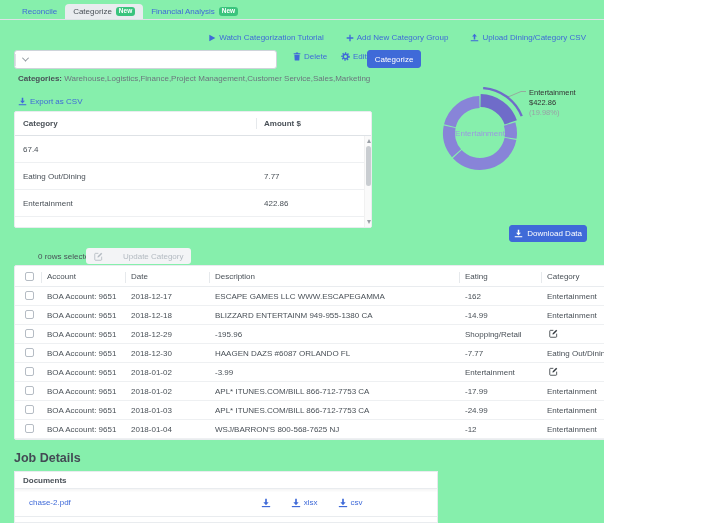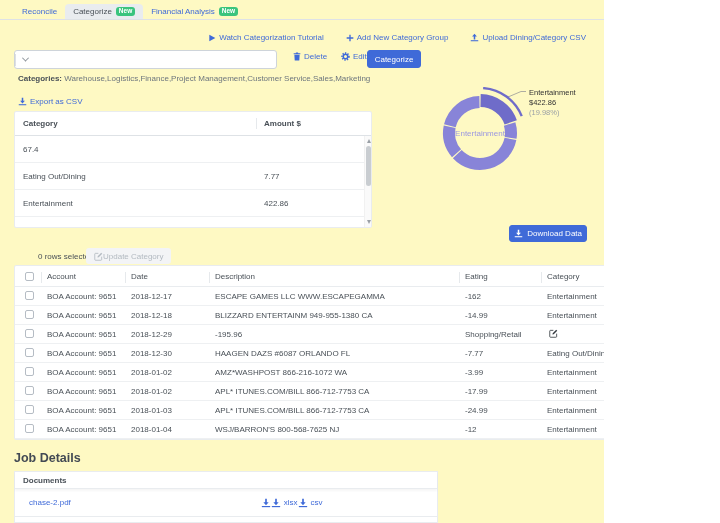--- a/index.html
+++ b/index.html
@@ -1,18 +1,18 @@
 <!DOCTYPE html>
 <html><head>
 <meta charset="utf-8">
 <style>
   *{margin:0;padding:0;box-sizing:border-box}
   html,body{width:720px;height:523px;overflow:hidden;background:#fff}
   body{font-family:"Liberation Sans","DejaVu Sans",sans-serif;color:#495057;font-size:8px}
-  .page{position:relative;width:604px;height:523px;background:#fef9c3;overflow:hidden}
+  .page{position:relative;width:604px;height:523px;background:#86efac;overflow:hidden}
   .abs{position:absolute}
   .link{color:#3f6ad8;cursor:pointer;text-decoration:none;display:inline-flex;align-items:center;gap:3px}
   .ic{display:inline-flex;align-items:center;justify-content:center;line-height:0}
 
   
   .tabs{position:absolute;left:14px;top:2px;display:flex;align-items:flex-end;height:17px}
   .tab{display:flex;align-items:center;gap:4px;padding:3px 8px;font-size:8px;border-radius:4px 4px 0 0;cursor:pointer;white-space:nowrap}
   .tab.active{background:#e9ecef;color:#495057}
   .tab.inactive{color:#3f6ad8}
   .badge{background:#3ac47d;color:#fff;font-size:6.5px;font-weight:bold;padding:1.5px 3px;border-radius:3px;line-height:1}
@@ -48,39 +48,39 @@
   .varr.down{border-top:4px solid #9aa0a6}
 
   
   .chart-wrap{position:absolute;left:428px;top:87px;width:282px;height:128px}
 
   
   .dl-data{position:absolute;right:17px;top:225px;height:17px;padding:0 4px}
 
   
   .sel-text{position:absolute;left:38px;top:252px;font-size:8px;color:#495057}
-  .btn-disabled{position:absolute;left:86px;top:248px;height:16px;padding:0 8px;background:#f3f4f6;color:#b3bac1;border:none;border-radius:3px;font-size:8px;display:inline-flex;align-items:center;gap:0}
+  .btn-disabled{position:absolute;left:86px;top:248px;height:16px;padding:0 8px;background:#f3f4f6;color:#b3bac1;border:none;border-radius:3px;font-size:8px;display:inline-flex;align-items:center;gap:20px}
 
   
   .txn-table{position:absolute;left:14px;top:265px;width:692px;border:1px solid #e9ecef;border-radius:2px;background:#fff}
   .txn-header,.trow{display:grid;grid-template-columns:26px 84px 84px 250px 82px 136px 22px 6px;align-items:center}
   .txn-header{height:21px;font-weight:normal;color:#495057;border-bottom:1px solid #e9ecef}
   .txn-header>div{position:relative;height:100%;display:flex;align-items:center;padding-left:6px}
   .trow{height:19px;border-bottom:1px solid #eef0f2}
   .tcell{padding-left:6px;white-space:nowrap;overflow:hidden;color:#495057}
   .checkbox{display:inline-block;width:9px;height:9px;border:1px solid #b5bcc4;border-radius:2px;background:#fff;cursor:pointer}
   .cb-pad{padding-left:10px}
   .edit-ic{color:#343a40;cursor:pointer;display:inline-flex}
 
   
   .job-title{position:absolute;left:14px;top:451px;font-size:12.5px;font-weight:bold;color:#434a54}
   .docs{position:absolute;left:14px;top:471px;width:424px;height:52px;border:1px solid #e9ecef;background:#fff}
   .docs-header{height:17px;display:flex;align-items:center;padding-left:8px;font-weight:bold;color:#495057;border-bottom:1px solid #e9ecef;box-shadow:0 2px 2px rgba(0,0,0,.04)}
   .docs-row{height:28px;display:flex;align-items:center;border-bottom:1px solid #e9ecef;padding-left:14px}
-  .docs-actions{display:flex;align-items:center;margin-left:190px}
+  .docs-actions{display:flex;gap:20px;align-items:center;margin-left:190px}
 </style>
 </head>
 <body>
 
 <div class="page">
 
   <div class="tabs">
     <div class="tab inactive">
       <span>Reconcile</span>
     </div>
@@ -302,21 +302,20 @@
                   <path d="M10.2 6.2V10a1 1 0 0 1-1 1H2a1 1 0 0 1-1-1V2.8a1 1 0 0 1 1-1h3.8" fill="none" stroke="currentColor" stroke-width="1.1"></path>
                   <path d="M4.6 7.4l.3-1.6L9.6 1l1.4 1.4-4.7 4.7z" fill="currentColor"></path>
                 </svg>
               </span></div>
        <div></div>
      </div>
           <div class="trow">
        <div class="tcell" style="padding-left:10px"><span class="checkbox"></span></div>
        <div class="tcell">BOA Account: 9651</div>
        <div class="tcell">2018-01-02</div>
-       <div class="tcell">AMZ*WASHPOST 866-216-1072 WA</div>
        <div class="tcell">-3.99</div>
        <div class="tcell">Entertainment</div>
        <div class="tcell" style="padding-left:8px"><span class="edit-ic">
                 <svg width="9" height="9" viewBox="0 0 12 12">
                   <path d="M10.2 6.2V10a1 1 0 0 1-1 1H2a1 1 0 0 1-1-1V2.8a1 1 0 0 1 1-1h3.8" fill="none" stroke="currentColor" stroke-width="1.1"></path>
                   <path d="M4.6 7.4l.3-1.6L9.6 1l1.4 1.4-4.7 4.7z" fill="currentColor"></path>
                 </svg>
               </span></div>
        <div></div>
      </div>

